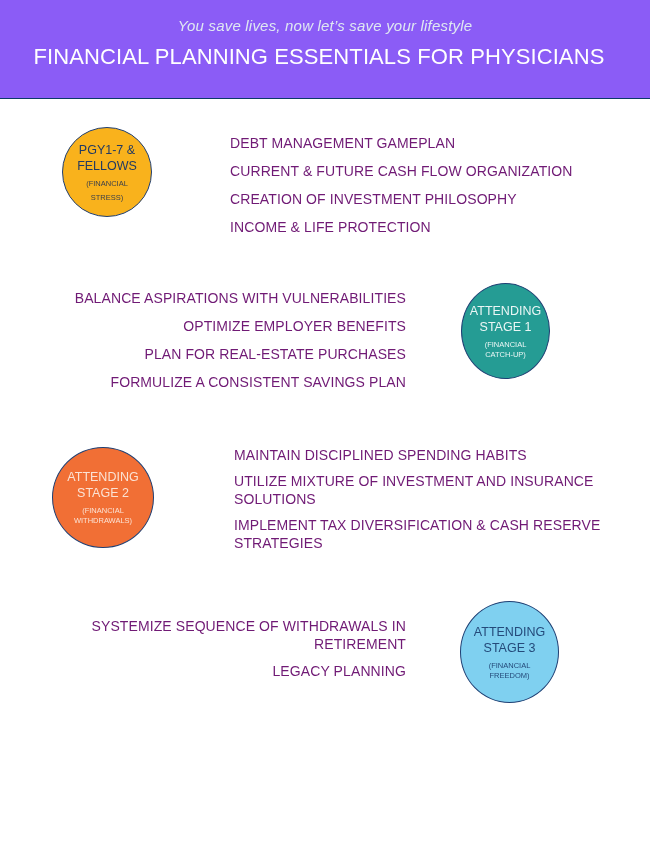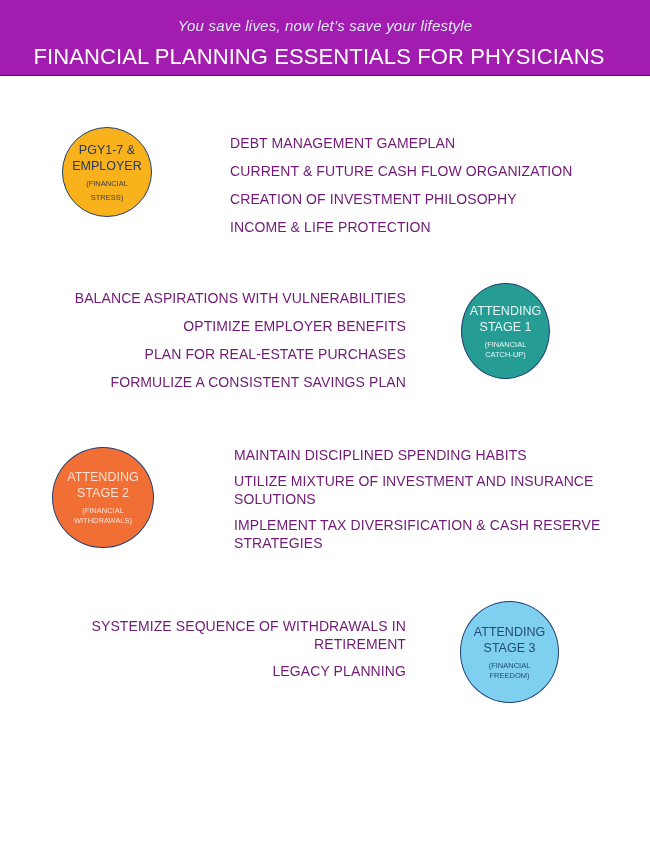--- a/index.html
+++ b/index.html
@@ -1,21 +1,21 @@
 <!DOCTYPE html>
 <html><head>
   <meta charset="utf-8">
   <style>
     * { margin: 0; padding: 0; box-sizing: border-box; }
     html, body { width: 650px; height: 841px; background: #ffffff; overflow: hidden; }
     body { font-family: "Liberation Sans", "DejaVu Sans", sans-serif; position: relative; }
 
     .header {
-      position: absolute; left: 0; top: 0; width: 650px; height: 76px;
-      background: #a21caf;
+      position: absolute; left: 0; top: 0; width: 650px; height: 99px;
+      background: #8b5cf6;
       border-bottom: 1px solid #0b3b68;
       text-align: center; color: #ffffff;
     }
     .tagline {
       position: absolute; left: 0; right: 0; top: 17px;
       font-style: italic; font-size: 15px; color: #dfe8f2; letter-spacing: 0.2px;
     }
     .title {
       position: absolute; left: 0; right: 12px; top: 44px;
       font-size: 22px; color: #ffffff; letter-spacing: 0.1px;
@@ -50,21 +50,21 @@
 </head>
 <body>
 
 <div class="header">
   <div class="tagline">You save lives, now let’s save your lifestyle</div>
   <div class="title">FINANCIAL PLANNING ESSENTIALS FOR PHYSICIANS</div>
 </div>
 
 <div class="circle stage1">
   <div class="c-main">PGY1-7 &amp;</div>
-  <div class="c-main">EMPLOYER</div>
+  <div class="c-main">FELLOWS</div>
   <div class="c-sub">(FINANCIAL</div>
   <div class="c-sub" style="margin-top:4px">STRESS)</div>
 </div>
 <div class="items left list1">
   <div class="it">DEBT MANAGEMENT GAMEPLAN</div>
   <div class="it">CURRENT &amp; FUTURE CASH FLOW ORGANIZATION</div>
   <div class="it">CREATION OF INVESTMENT PHILOSOPHY</div>
   <div class="it">INCOME &amp; LIFE PROTECTION</div>
 </div>
 

